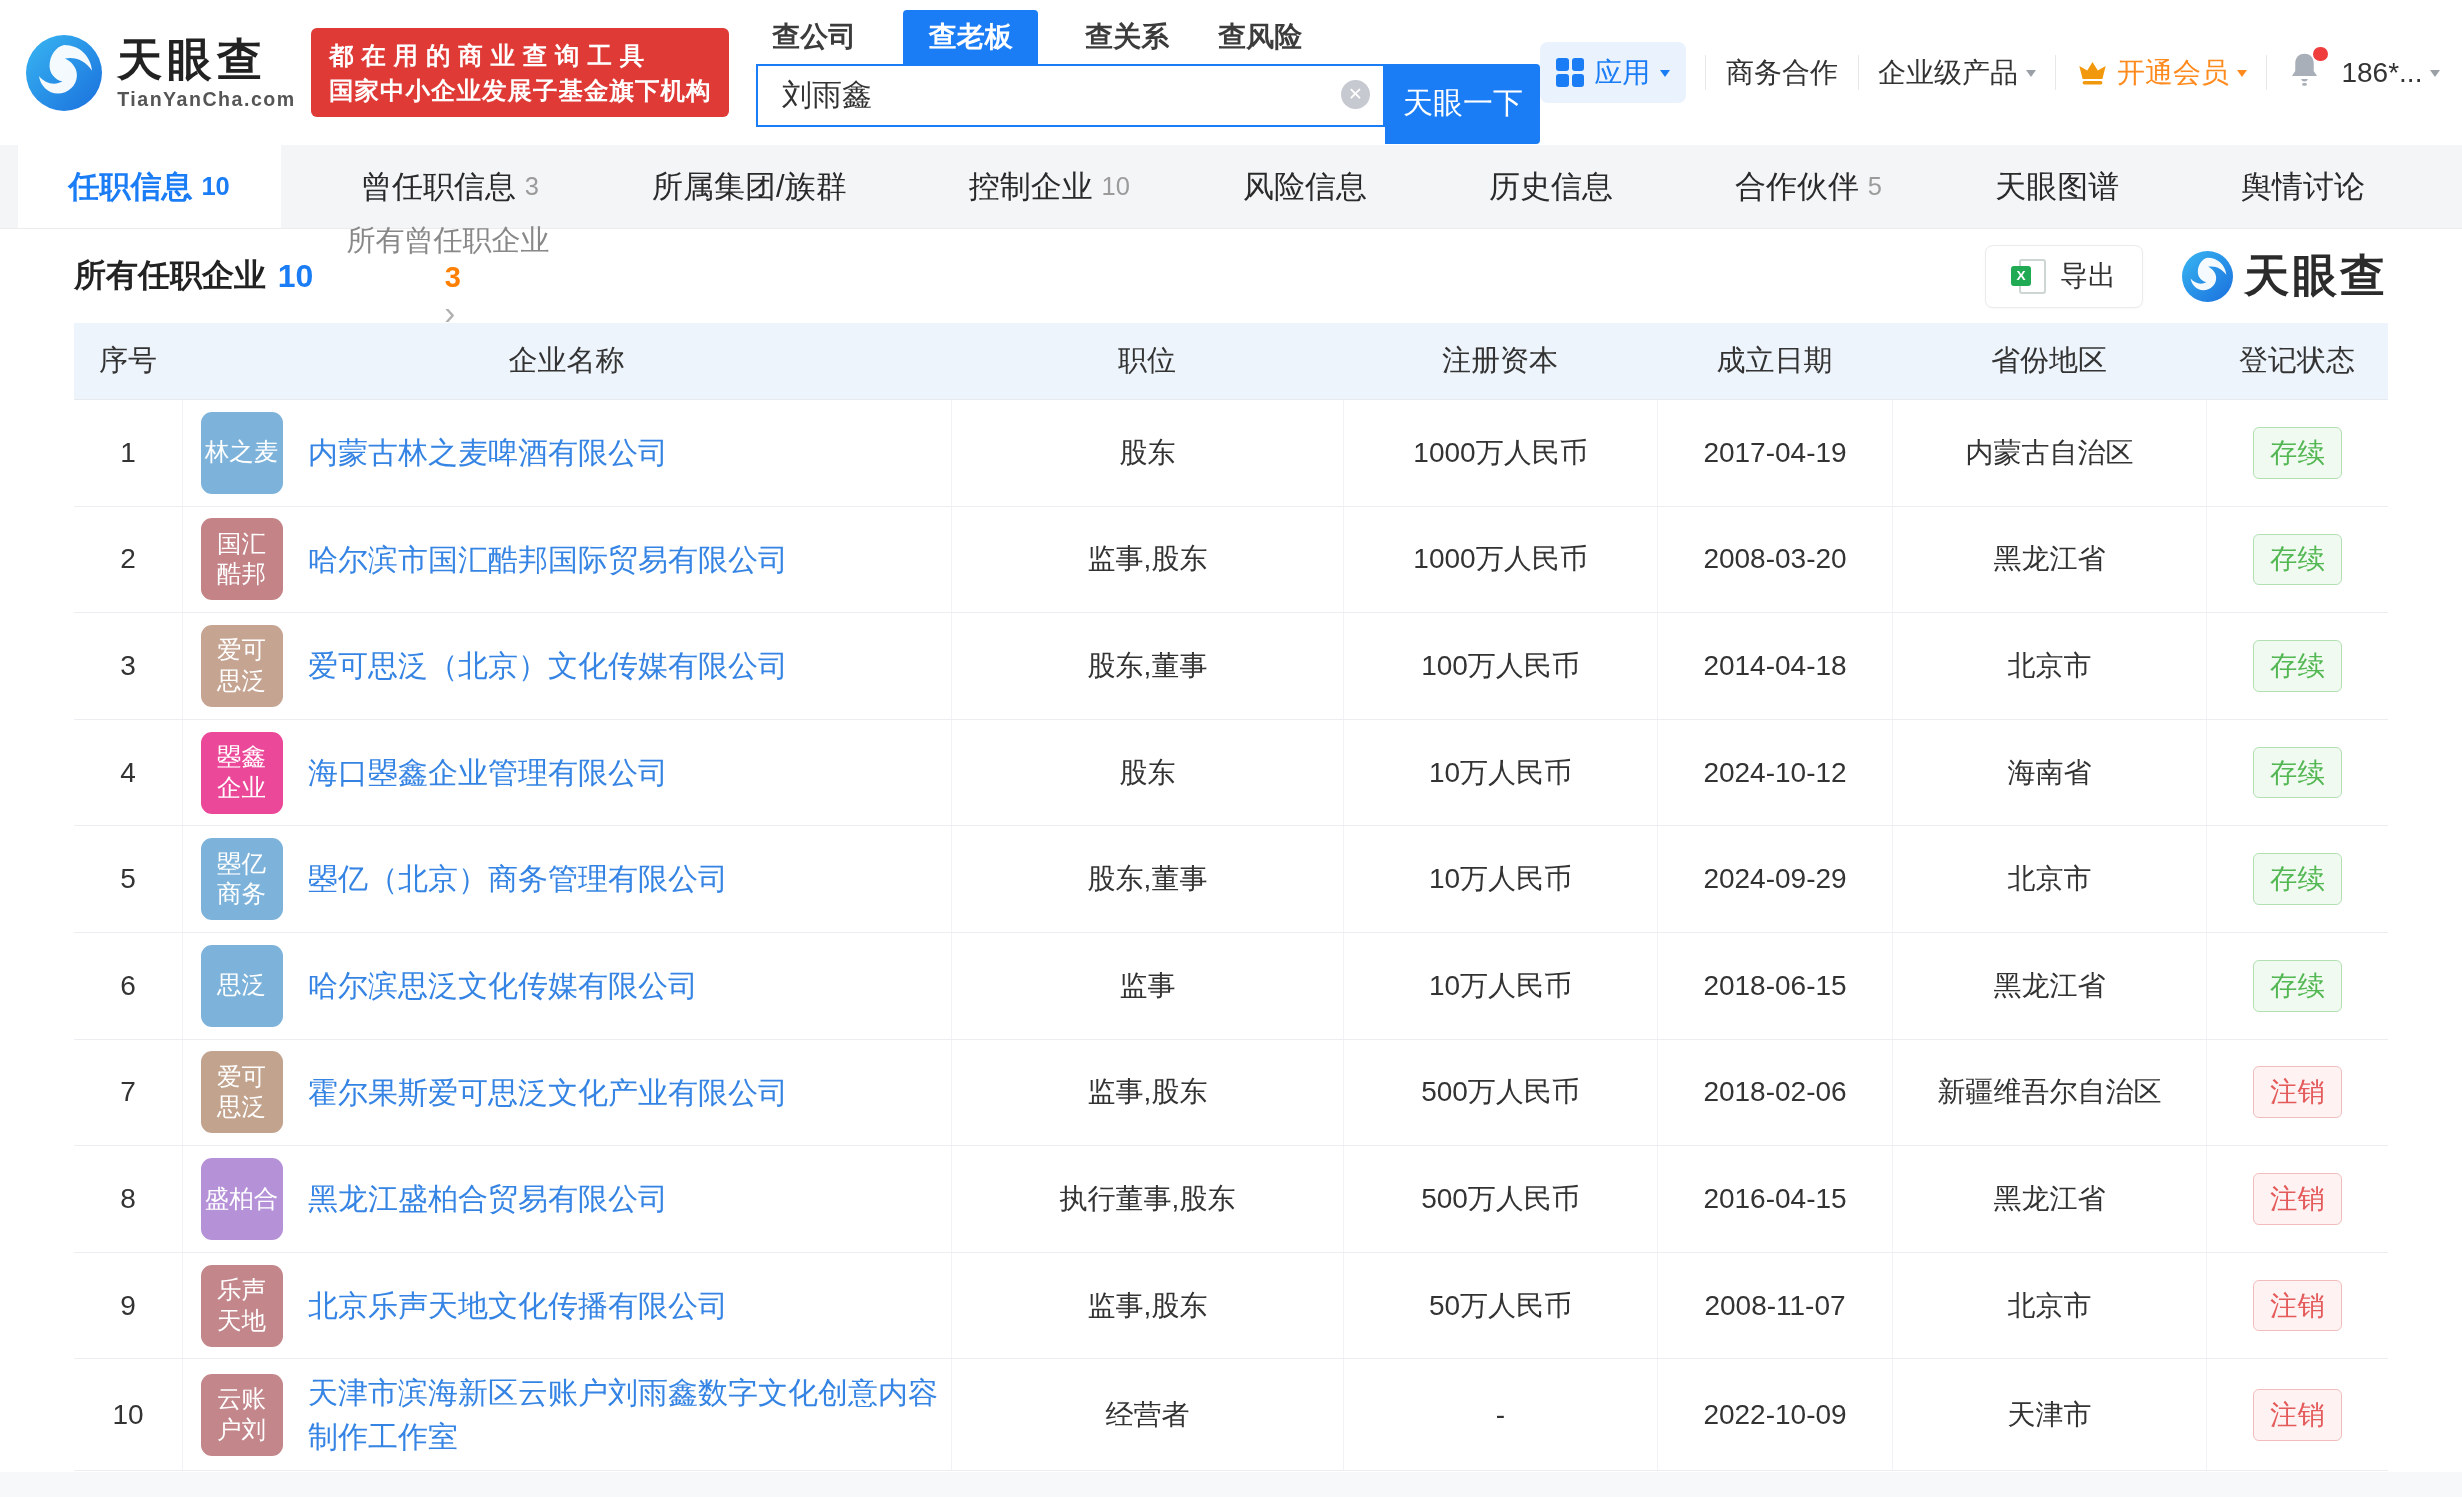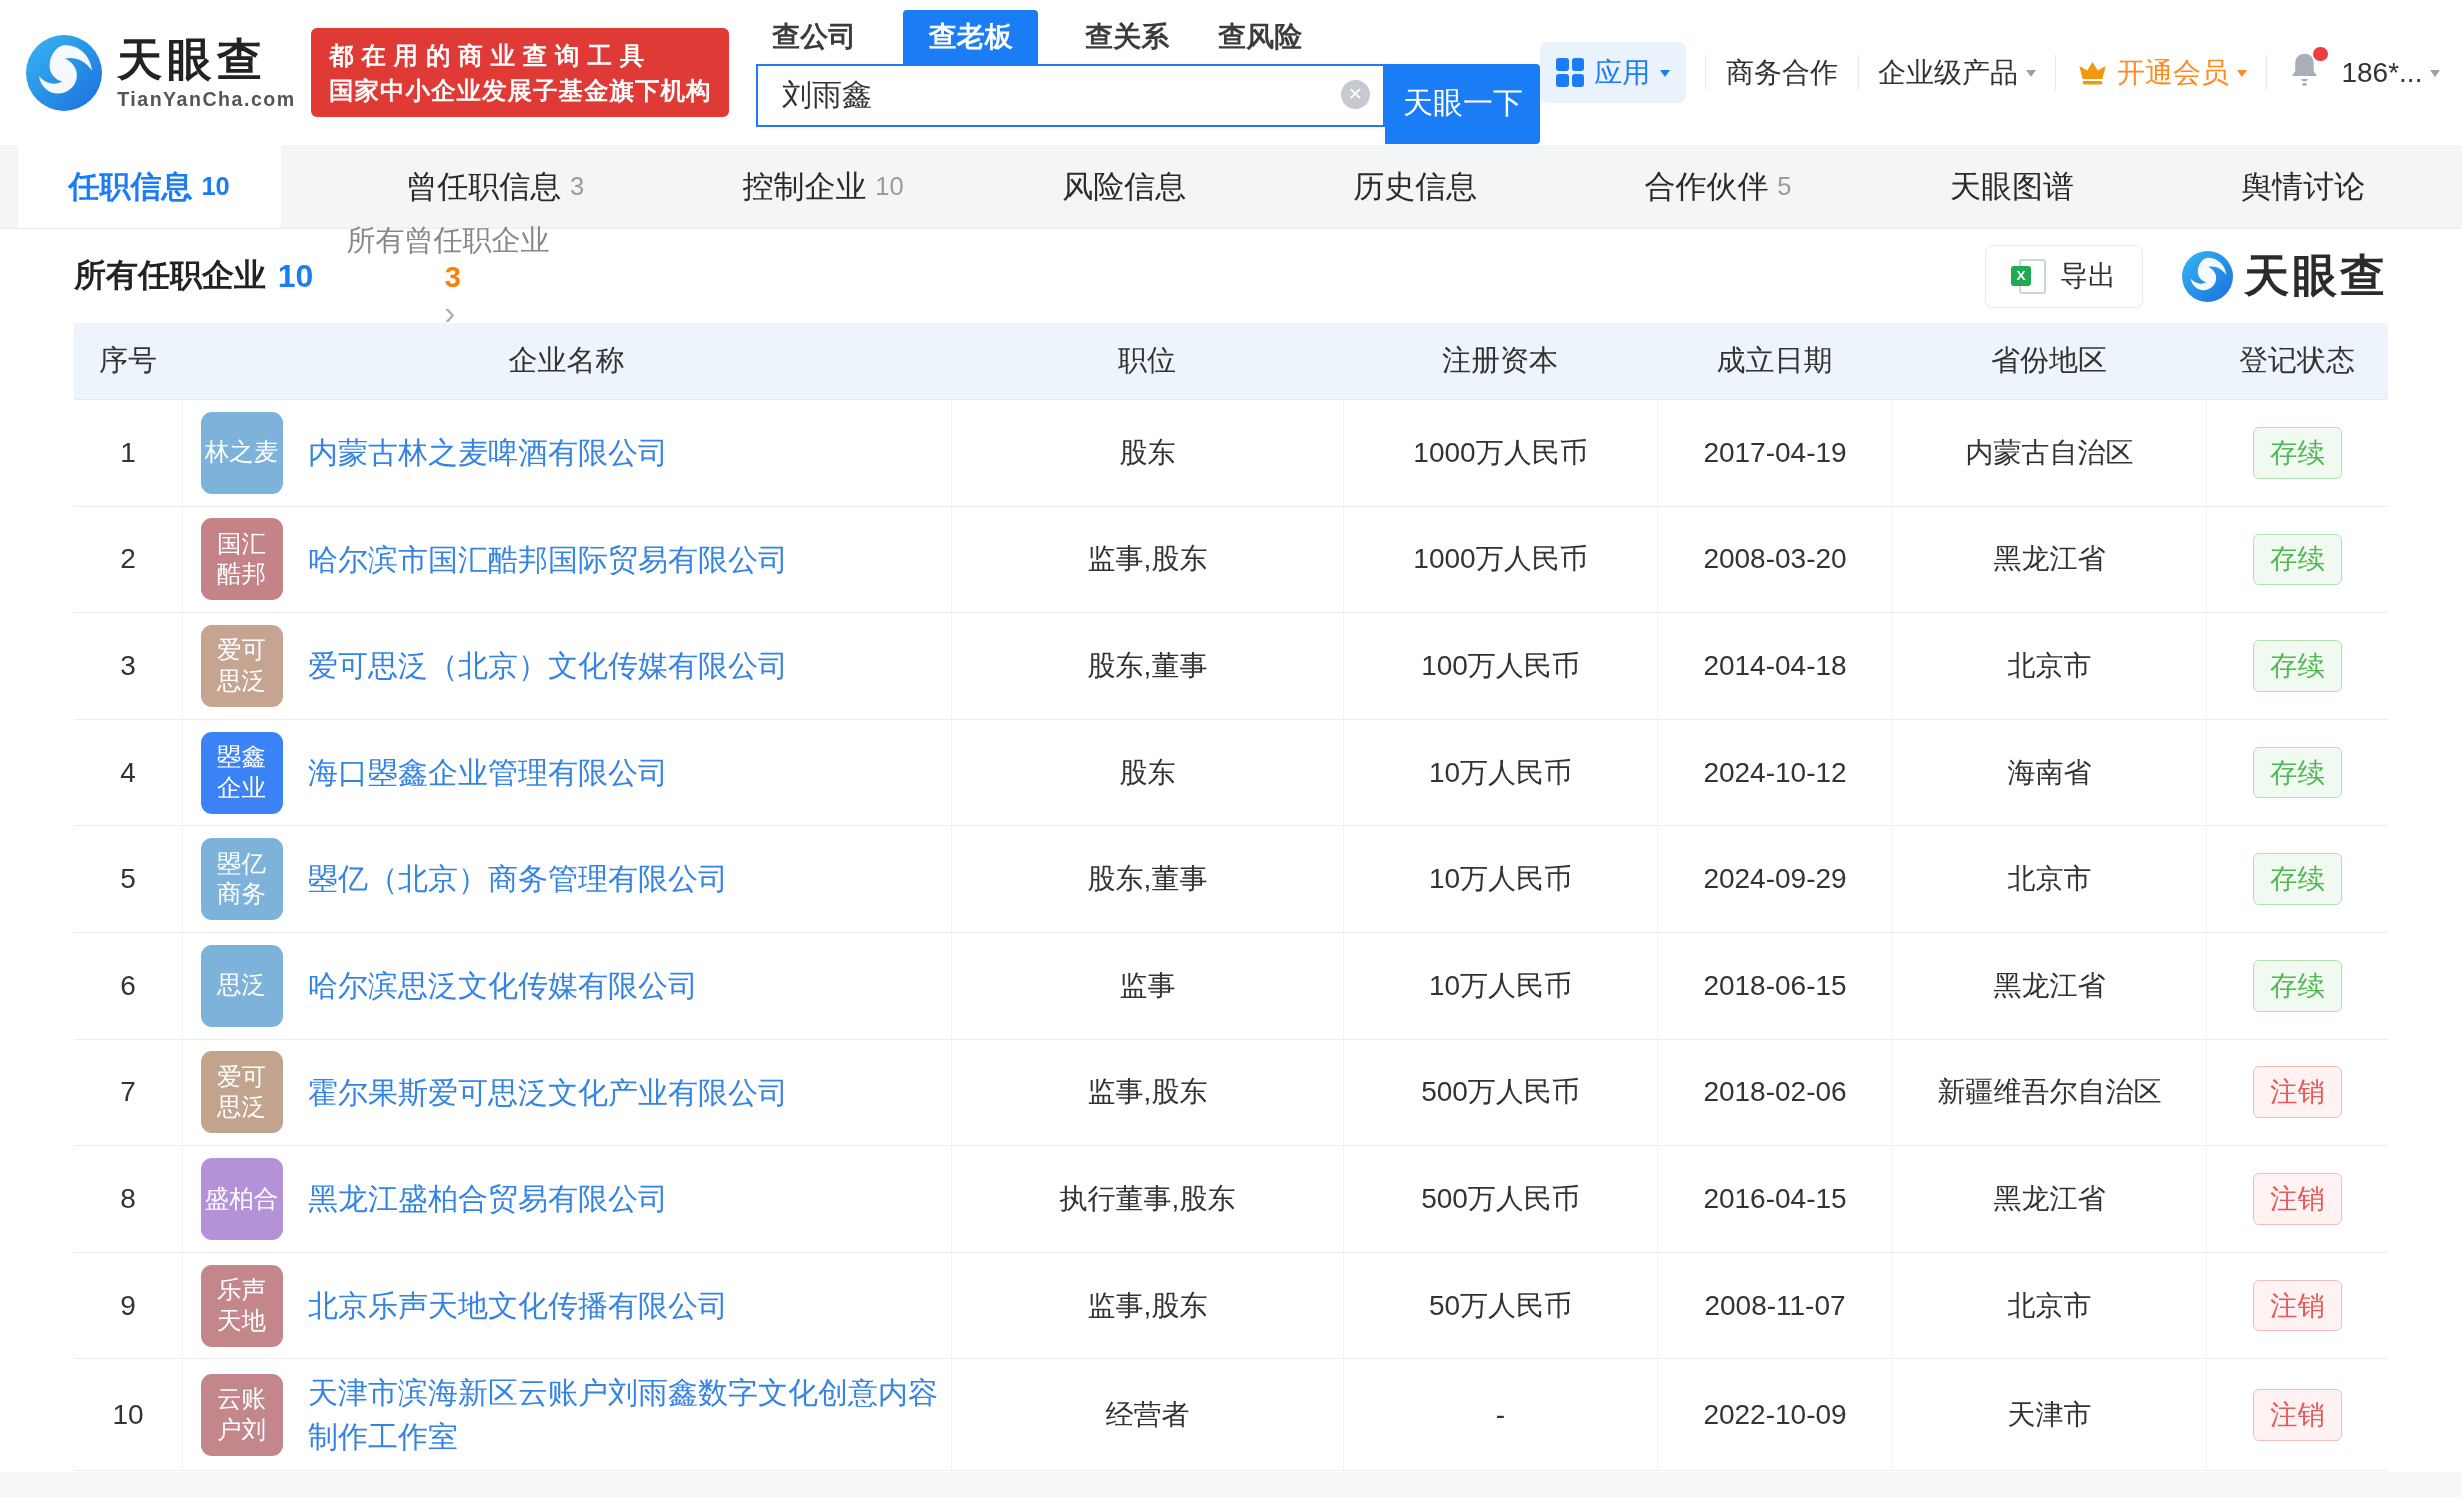--- a/index.html
+++ b/index.html
@@ -178,20 +178,24 @@
   <div class="tabbar">
       <div class="tab active">
         <span>任职信息</span>
         <span class="tcount">10</span>
       </div>
       <div class="tab">
         <span>曾任职信息</span>
         <span class="tcount">3</span>
       </div>
       <div class="tab">
+        <span>所属集团/族群</span>
+        <span class="tcount"></span>
+      </div>
+      <div class="tab">
         <span>控制企业</span>
         <span class="tcount">10</span>
       </div>
       <div class="tab">
         <span>风险信息</span>
         <span class="tcount"></span>
       </div>
       <div class="tab">
         <span>历史信息</span>
         <span class="tcount"></span>
@@ -296,21 +300,21 @@
     <div class="cell c4">2014-04-18</div>
     <div class="cell c5">北京市</div>
     <div class="cell c6">
       <span class="badge active">存续</span>
     </div>
   </div>
 
   <div class="trow">
     <div class="cell c0 num">4</div>
     <div class="cell c1 namecell">
-      <span class="avatar" style="background: #3b82f6;">曌鑫
+      <span class="avatar" style="background: #ec4899;">曌鑫
 企业</span>
       <a class="cname">海口曌鑫企业管理有限公司</a>
     </div>
     <div class="cell c2">股东</div>
     <div class="cell c3">10万人民币</div>
     <div class="cell c4">2024-10-12</div>
     <div class="cell c5">海南省</div>
     <div class="cell c6">
       <span class="badge active">存续</span>
     </div>

